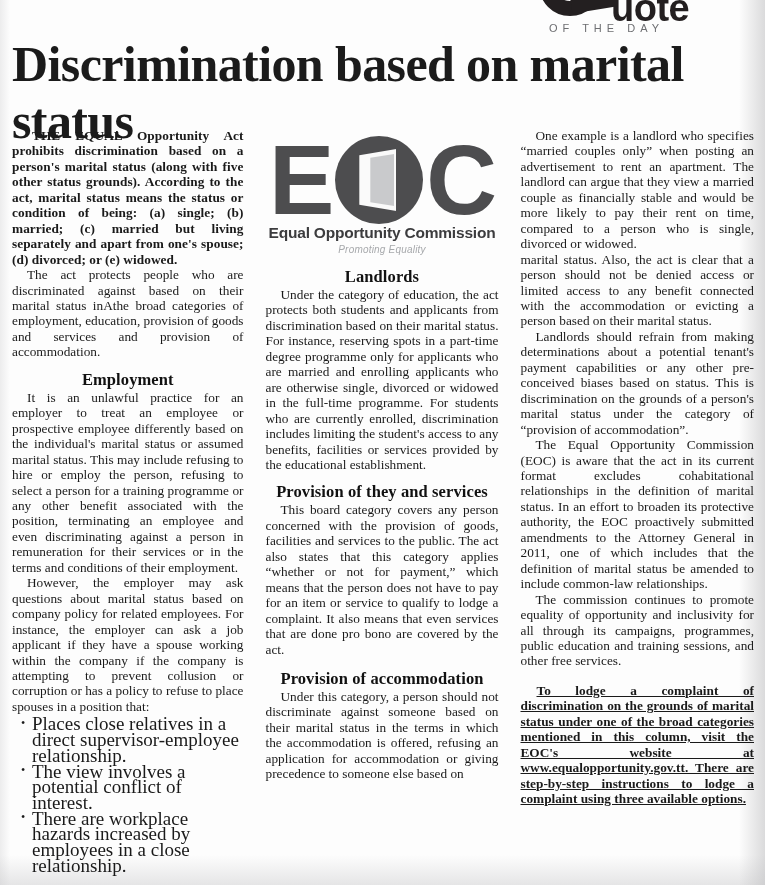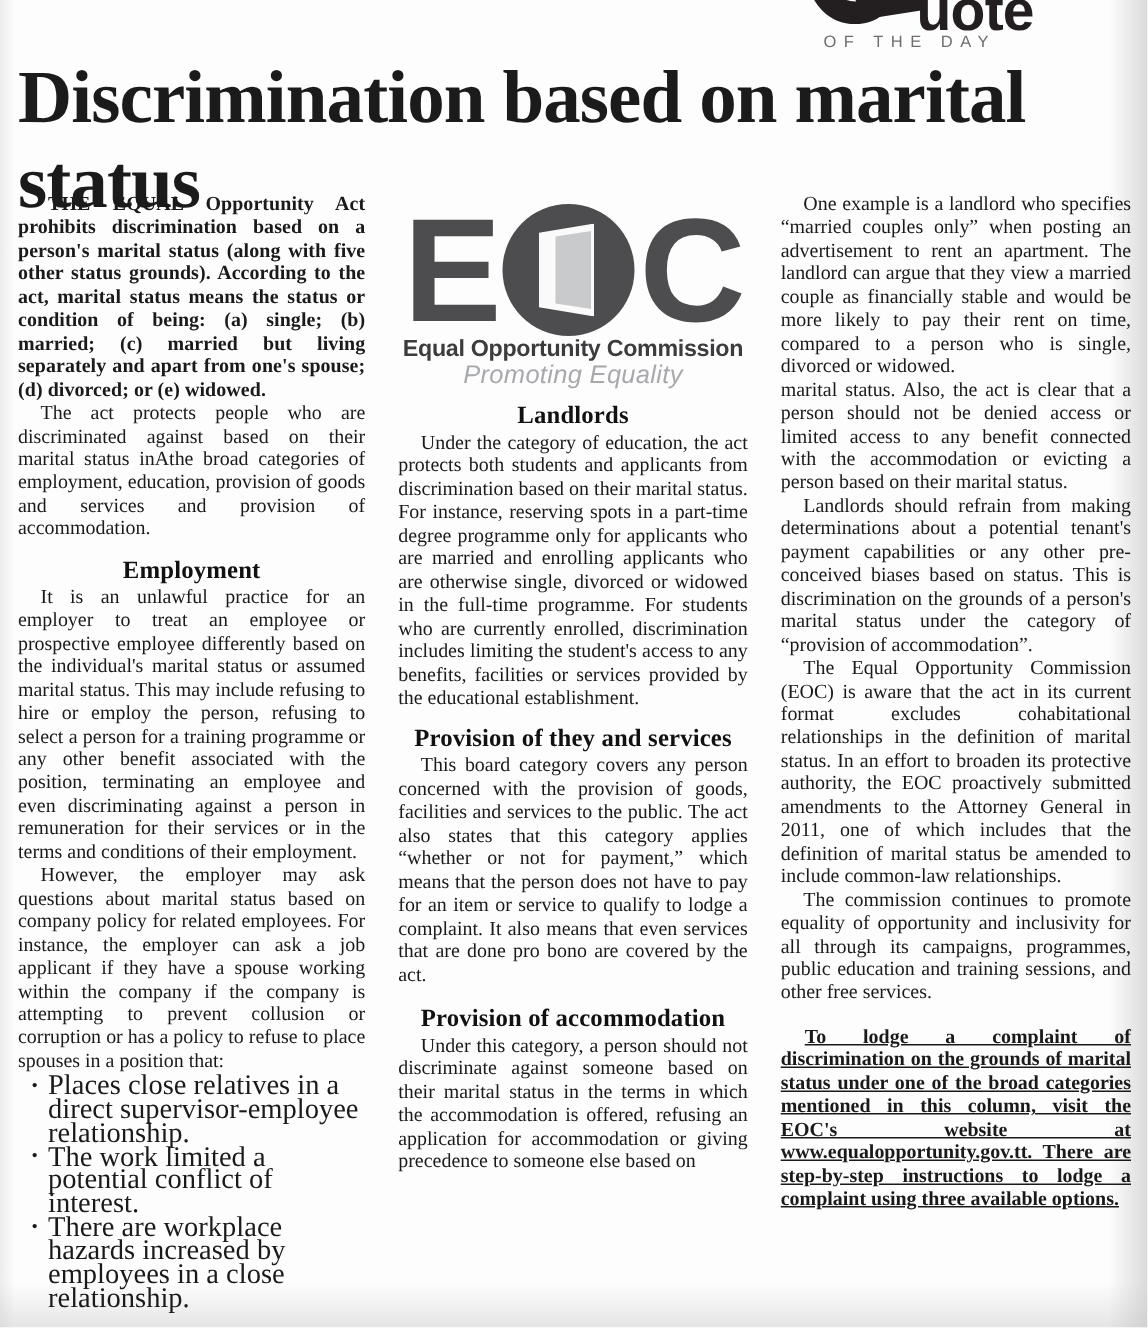--- a/index.html
+++ b/index.html
@@ -232,21 +232,21 @@
     font-weight: bold;
     font-size: 15.5px;
     line-height: 18px;
     color: #3c3c3e;
     letter-spacing: -0.2px;
     margin-top: -2px;
   }
   .eoc-tag {
     font-family: "Liberation Sans", "DejaVu Sans", sans-serif;
     font-style: italic;
-    font-size: 17px;
+    font-size: 10px;
     line-height: 15px;
     color: #a7a9ac;
     letter-spacing: 0.2px;
     text-align: center;
   }
 </style>
 </head>
 <body>
 
 <div id="page">
@@ -268,21 +268,21 @@
     <div class="columns">
 
       <div class="col">
         <p class="body lead">THE EQUAL Opportunity Act prohibits discrimination based on a person's marital status (along with five other status grounds). According to the act, marital status means the status or condition of being: (a) single; (b) married; (c) married but living separately and apart from one's spouse; (d) divorced; or (e) widowed.</p>
         <p class="body">The act protects people who are discriminated against based on their marital status inAthe broad categories of employment, education, provision of goods and services and provision of accommodation.</p>
         <h2 class="subhead">Employment</h2>
         <p class="body">It is an unlawful practice for an employer to treat an employee or prospective employee differently based on the individual's marital status or assumed marital status. This may include refusing to hire or employ the person, refusing to select a person for a training programme or any other benefit associated with the position, terminating an employee and even discriminating against a person in remuneration for their services or in the terms and conditions of their employment.</p>
         <p class="body">However, the employer may ask questions about marital status based on company policy for related employees. For instance, the employer can ask a job applicant if they have a spouse working within the company if the company is attempting to prevent collusion or corruption or has a policy to refuse to place spouses in a position that:</p>
         <ul class="bullets">
           <li>Places close relatives in a direct supervisor-employee relationship.</li>
-          <li>The work limited a potential conflict of interest.</li>
+          <li>The view involves a potential conflict of interest.</li>
           <li>There are workplace hazards increased by employees in a close relationship.</li>
         </ul>
       </div>
 
       <div class="col">
         <div class="eoc-logo">
           <div class="eoc-mark">
             <span class="eoc-letter">E</span>
             <span class="eoc-o">
               <span class="door-frame"></span>

